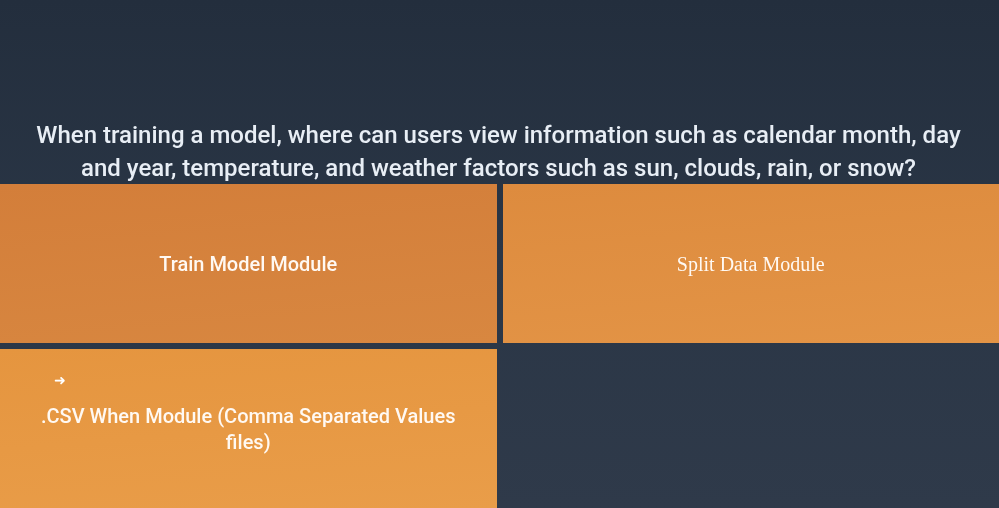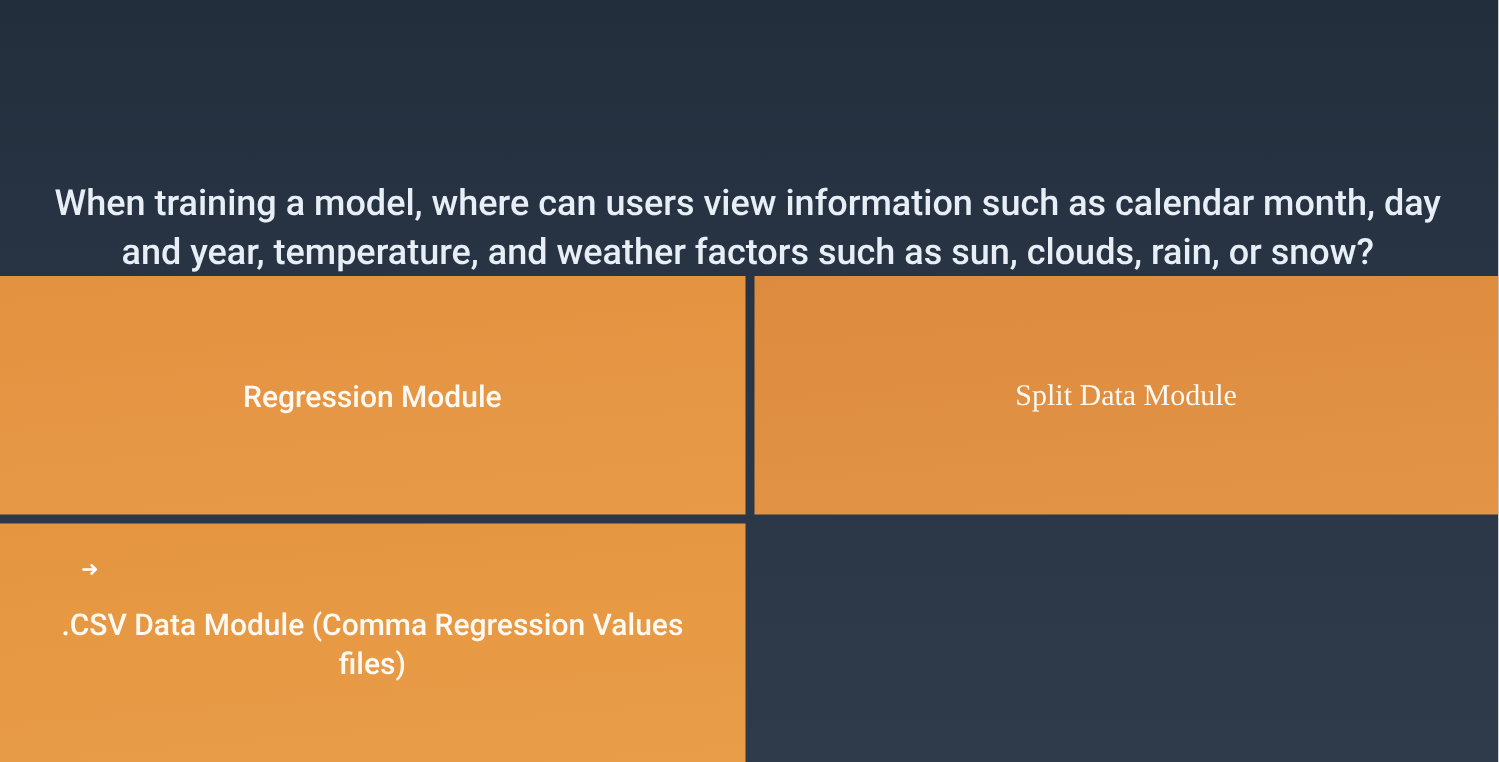--- a/index.html
+++ b/index.html
@@ -80,24 +80,24 @@
     }
   </style>
 </head>
 <body>
 
 <div class="screen">
   <div class="question-area">
     <div class="question-text">When training a model, where can users view information such as calendar month, day and year, temperature, and weather factors such as sun, clouds, rain, or snow?</div>
   </div>
   <div class="answers-grid">
-    <div class="answer-tile tile-b">
-      <span>Regression Module</span>
+    <div class="answer-tile tile-a">
+      <span>Train Model Module</span>
     </div>
     <div class="answer-tile tile-c">
       <span>Split Data Module</span>
     </div>
     <div class="answer-tile tile-d">
       <span class="cursor-indicator">➜</span>
-      <span>.CSV Data Module (Comma Regression Values files)</span>
+      <span>.CSV When Module (Comma Separated Values files)</span>
     </div>
   </div>
 </div>
 
 </body></html>

